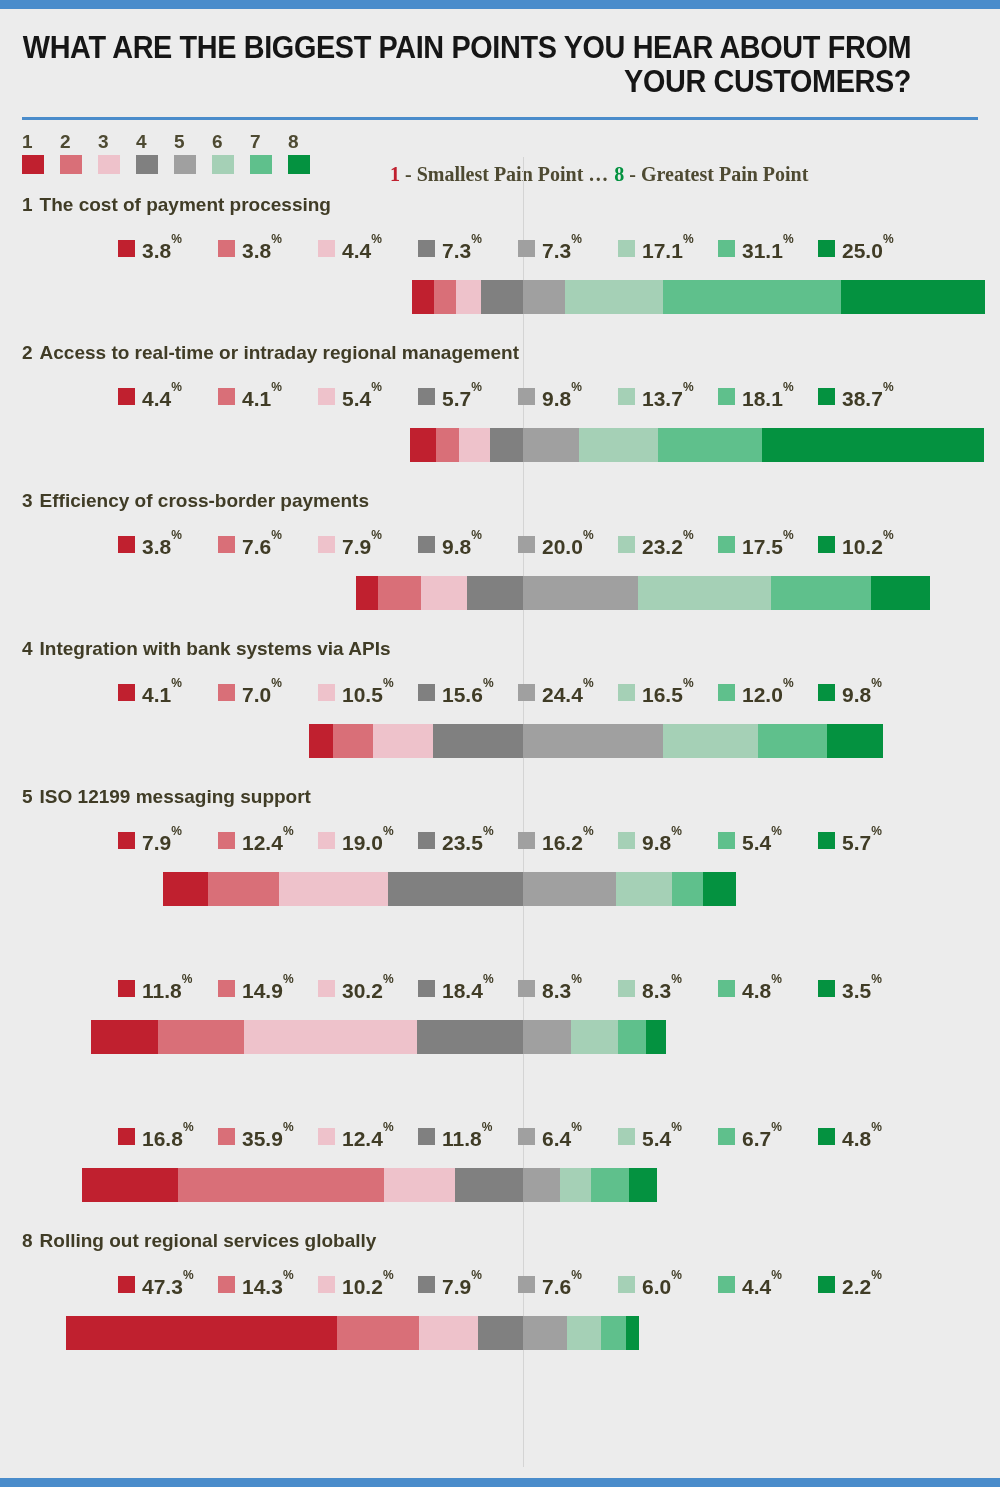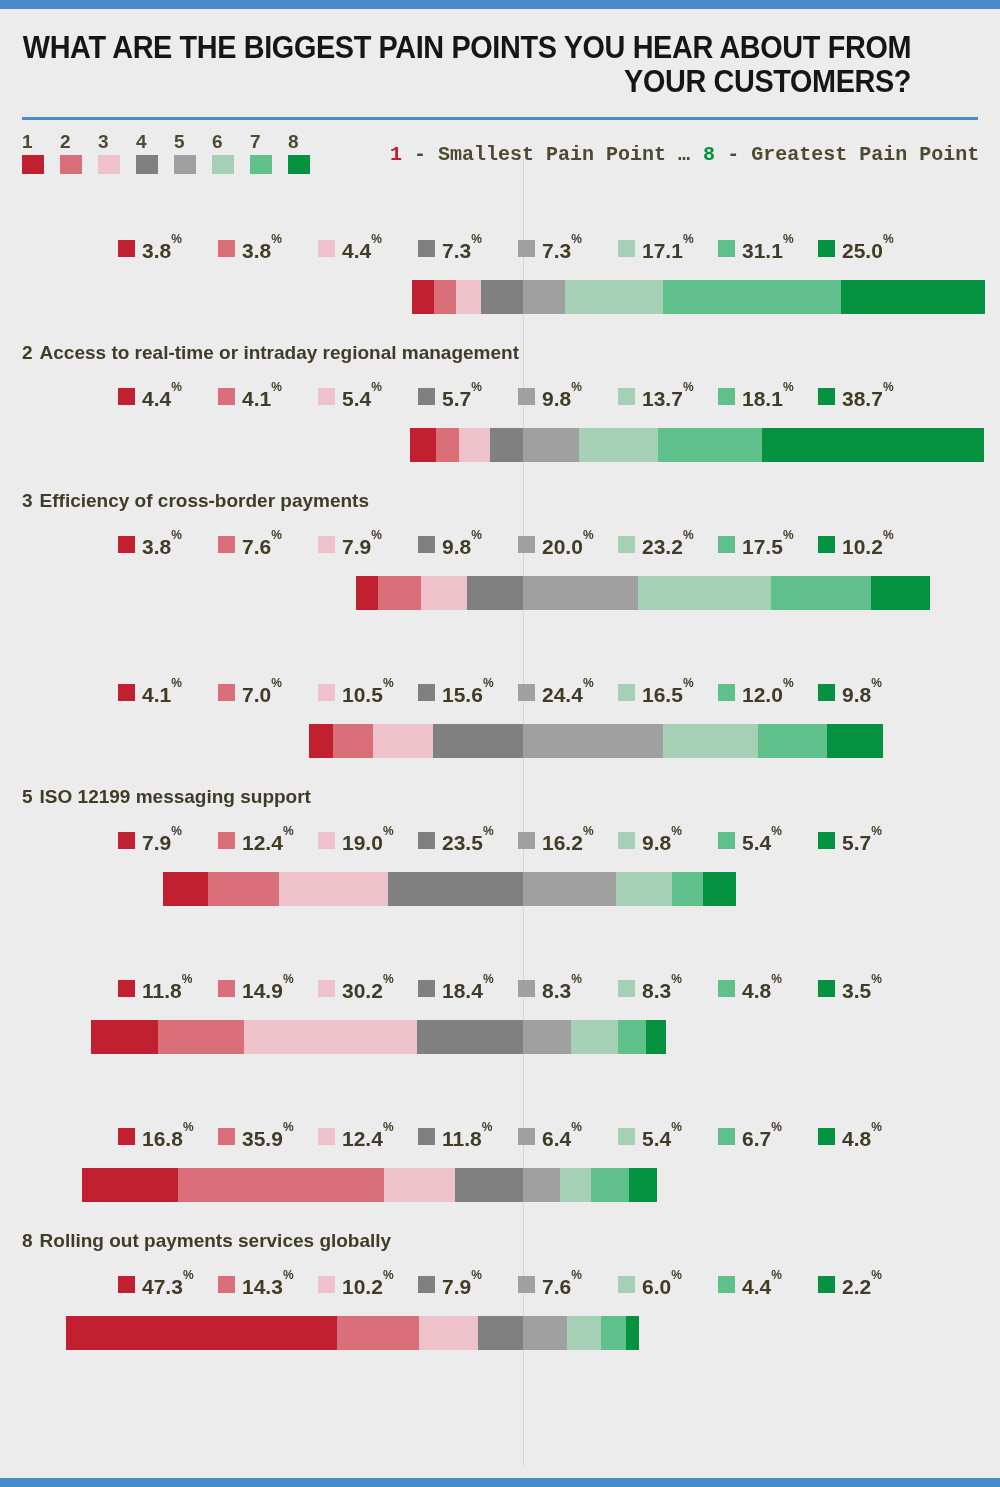--- a/index.html
+++ b/index.html
@@ -54,24 +54,24 @@
   }
   .legend-key .num{
     font-size:19px;font-weight:bold;color:#4e4a32;
     line-height:20px;
     font-family:"Liberation Sans", sans-serif;
   }
   .legend-key .sw{
     width:22px;height:19px;margin-top:3px;display:block;
   }
   .legend-note{
-    position:absolute;left:390px;top:15px;
+    position:absolute;left:390px;top:35px;
     font-size:20px;font-weight:bold;color:#4e4a32;
     white-space:nowrap;
-    font-family:Liberation Mono, monospace;
+    font-family:Liberation Serif, serif;
   }
   .legend-note .n1{color:#c0202f;}
   .legend-note .n8{color:#049240;}
   .legend-note .dots{color:#4e4a32;letter-spacing:1px;}
 
   
   .gridline{
     position:absolute;
     left:523px;top:148px;
     width:1px;height:1310px;
@@ -166,20 +166,21 @@
       <span class="n1">1</span><span> - Smallest Pain Point</span>
       <span class="dots">…</span>
       <span class="n8">8</span><span> - Greatest Pain Point</span>
     </div>
   </div>
 
   <div class="gridline"></div>
 
   <div class="rows" id="rows">
       <div class="row">
+        <div class="row-title"><span class="idx">1</span><span>The cost of payment processing</span></div>
         <div class="val-strip">
           <div class="val-item">
             <span class="vsw" style="background: rgb(192, 32, 47);"></span>
             <span class="vtxt">3.8<sup>%</sup></span>
           </div>
           <div class="val-item">
             <span class="vsw" style="background: rgb(217, 111, 120);"></span>
             <span class="vtxt">3.8<sup>%</sup></span>
           </div>
           <div class="val-item">
@@ -312,20 +313,21 @@
             <div class="seg" style="width: 45.346px; background: rgb(238, 194, 203);"></div>
             <div class="seg" style="width: 56.252px; background: rgb(128, 128, 128);"></div>
             <div class="seg" style="width: 114.8px; background: rgb(160, 160, 160);"></div>
             <div class="seg" style="width: 133.168px; background: rgb(165, 208, 182);"></div>
             <div class="seg" style="width: 100.45px; background: rgb(95, 192, 140);"></div>
             <div class="seg" style="width: 58.548px; background: rgb(4, 146, 64);"></div>
           </div>
         </div>
       </div>
       <div class="row">
+        <div class="row-title"><span class="idx">4</span><span>Integration with bank systems via APIs</span></div>
         <div class="val-strip">
           <div class="val-item">
             <span class="vsw" style="background: rgb(192, 32, 47);"></span>
             <span class="vtxt">4.1<sup>%</sup></span>
           </div>
           <div class="val-item">
             <span class="vsw" style="background: rgb(217, 111, 120);"></span>
             <span class="vtxt">7.0<sup>%</sup></span>
           </div>
           <div class="val-item">
@@ -505,21 +507,21 @@
             <div class="seg" style="width: 71.176px; background: rgb(238, 194, 203);"></div>
             <div class="seg" style="width: 67.732px; background: rgb(128, 128, 128);"></div>
             <div class="seg" style="width: 36.736px; background: rgb(160, 160, 160);"></div>
             <div class="seg" style="width: 30.996px; background: rgb(165, 208, 182);"></div>
             <div class="seg" style="width: 38.458px; background: rgb(95, 192, 140);"></div>
             <div class="seg" style="width: 27.552px; background: rgb(4, 146, 64);"></div>
           </div>
         </div>
       </div>
       <div class="row">
-        <div class="row-title"><span class="idx">8</span><span>Rolling out payments services globally</span></div>
+        <div class="row-title"><span class="idx">8</span><span>Rolling out regional services globally</span></div>
         <div class="val-strip">
           <div class="val-item">
             <span class="vsw" style="background: rgb(192, 32, 47);"></span>
             <span class="vtxt">47.3<sup>%</sup></span>
           </div>
           <div class="val-item">
             <span class="vsw" style="background: rgb(217, 111, 120);"></span>
             <span class="vtxt">14.3<sup>%</sup></span>
           </div>
           <div class="val-item">

